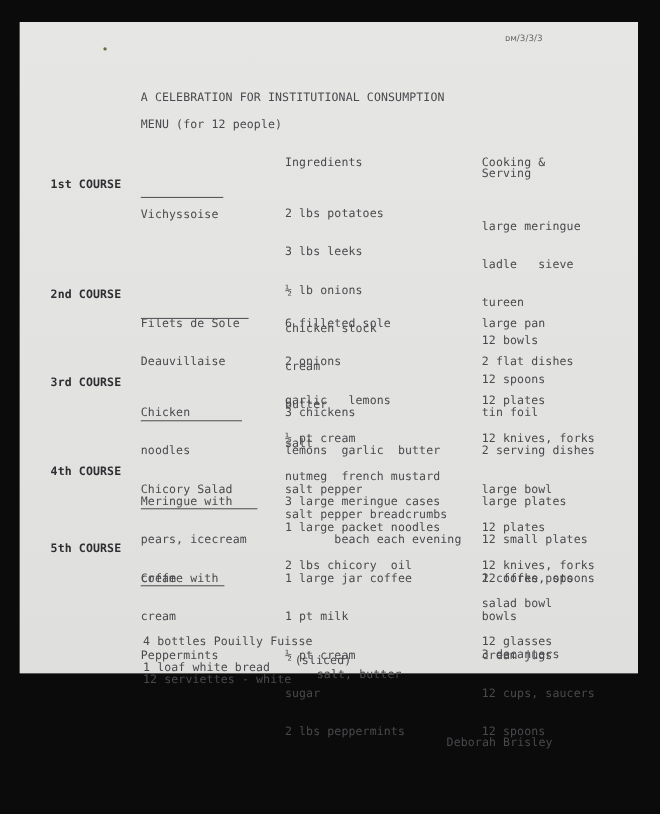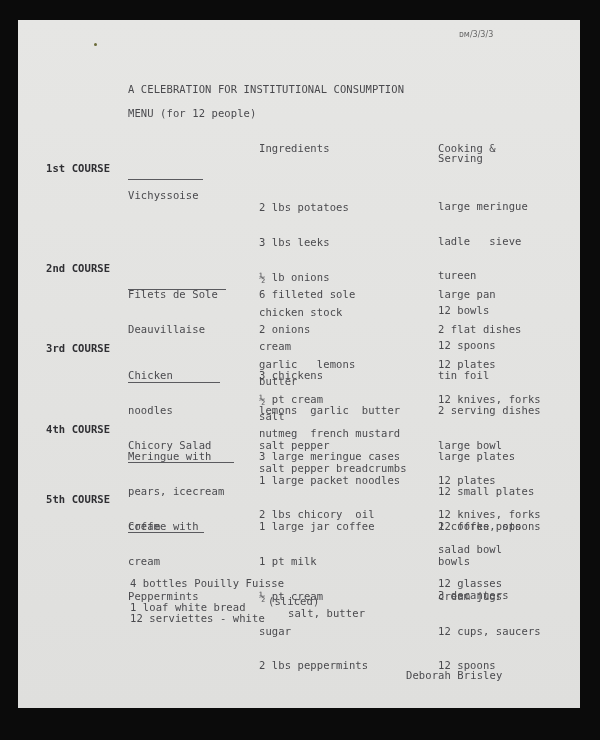--- a/index.html
+++ b/index.html
@@ -1,21 +1,21 @@
 <!DOCTYPE html>
 <html><head>
   <meta charset="utf-8">
   <style>
     html, body { margin: 0; padding: 0; }
     body {
       width: 600px; height: 740px; background: #0b0b0b; position: relative; overflow: hidden;
       font-family: "DejaVu Sans Mono", "Liberation Mono", monospace;
     }
     .page {
-      position: absolute; left: 18px; top: 20px; width: 562px; height: 688px;
+      position: absolute; left: 18px; top: 20px; width: 562px; height: 592px;
       background: #e3e3e1;
       background-image: linear-gradient(180deg, #e6e6e4 0%, #dfdfdd 100%);
     }
     .t {
       position: absolute; font-size: 10.5px; line-height: 11.6px; color: #4a4a4e;
       white-space: pre; letter-spacing: 0.1px;
     }
     .bold { color: #2f2f33; font-weight: bold; }
     .ul { position: absolute; height: 1px; background: #5a5a5e; }
     .lines div { height: 11.6px; }
@@ -35,21 +35,21 @@
   <div class="t" style="left:241px; top:123px;">Ingredients</div>
   <div class="t" style="left:420px; top:123px;">Cooking &amp;</div>
   <div class="t" style="left:420px; top:133px;">Serving</div>
 
   <div>
     <div class="t" style="left:28px; top:143px;"><span class="bold">1st COURSE</span></div>
     <div class="t lines" style="left:110px; top:147px;">
       <div>Vichyssoise</div>
     </div>
     <div class="ul" style="left:110px; top:159px; width:75px;"></div>
-    <div class="t lines" style="left:241px; top:159px;">
+    <div class="t lines" style="left:241px; top:146px;">
       <div>2 lbs potatoes</div>
       <div>3 lbs leeks</div>
       <div>½ lb onions</div>
       <div>chicken stock</div>
       <div>cream</div>
       <div>butter</div>
       <div>salt</div>
     </div>
     <div class="t lines" style="left:420px; top:157.6px;">
       <div>large meringue</div>
@@ -111,20 +111,21 @@
   <div>
     <div class="t" style="left:28px; top:404px;"><span class="bold">4th COURSE</span></div>
     <div class="t lines" style="left:110px; top:408px;">
       <div>Meringue with</div>
       <div>pears, icecream</div>
       <div>cream</div>
     </div>
     <div class="ul" style="left:110px; top:442px; width:106px;"></div>
     <div class="t lines" style="left:241px; top:408px;">
       <div>3 large meringue cases</div>
+      <div>       beach each evening</div>
     </div>
     <div class="t lines" style="left:420px; top:408px;">
       <div>large plates</div>
       <div>12 small plates</div>
       <div>12 forks, spoons</div>
     </div>
   </div>
 
   <div>
     <div class="t" style="left:28px; top:474px;"><span class="bold">5th COURSE</span></div>

